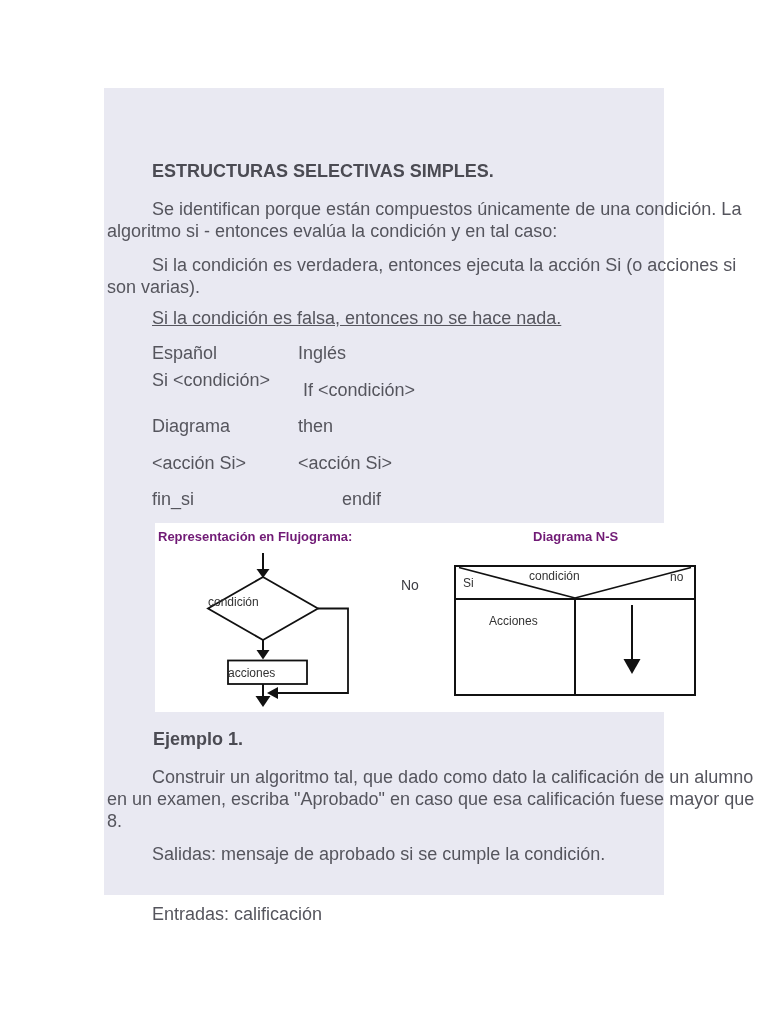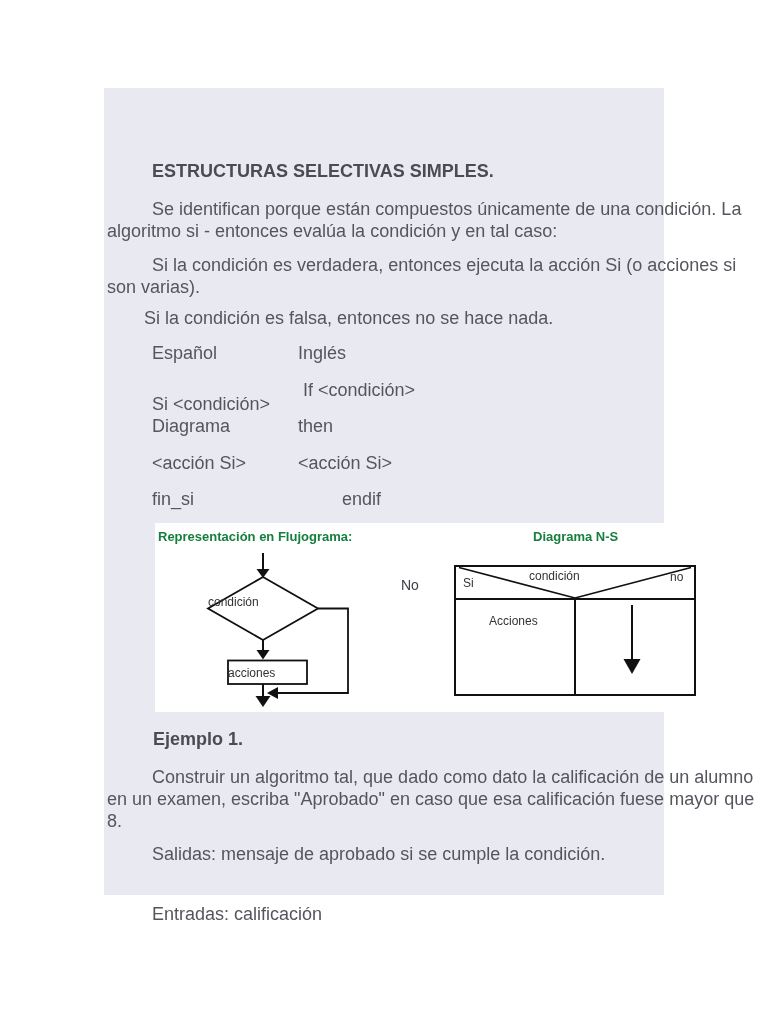--- a/index.html
+++ b/index.html
@@ -33,21 +33,21 @@
   .col2pad { padding-left: 5px; }
   .dlabel {
     position: absolute;
     color: #333333;
     font-size: 12px;
     line-height: 14px;
     white-space: pre;
   }
   .dtitle {
     position: absolute;
-    color: #15803d;
+    color: #701a75;
     font-size: 13px;
     font-weight: bold;
     white-space: pre;
   }
   .center { }
   svg { position: absolute; left: 155px; top: 523px; }
 </style>
 </head>
 <body>
 
@@ -55,27 +55,27 @@
 <div class="diagram-band"></div>
 
 <div class="txt bold" style="left:152px; top:163px;">ESTRUCTURAS SELECTIVAS SIMPLES.</div>
 
 <div class="txt" style="left:152px; top:201px;">Se identifican porque están compuestos únicamente de una condición. La</div>
 <div class="txt" style="left:107px; top:223px;">algoritmo si - entonces evalúa la condición y en tal caso:</div>
 
 <div class="txt" style="left:152px; top:257px;">Si la condición es verdadera, entonces ejecuta la acción Si (o acciones si</div>
 <div class="txt" style="left:107px; top:279px;">son varias).</div>
 
-<div class="txt" style="left:144px; top:310px;">Si la condición es falsa, entonces no se hace nada.</div>
+<div class="txt" style="left:152px; top:310px;text-decoration:underline;">Si la condición es falsa, entonces no se hace nada.</div>
 
 <div>
   <div class="txt" style="left:152px; top:345px;">Español</div>
   <div class="txt" style="left:298px; top:345px;">Inglés</div>
 
-  <div class="txt" style="left:152px; top:396px;">Si &lt;condición&gt;</div>
+  <div class="txt" style="left:152px; top:372px;">Si &lt;condición&gt;</div>
   <div class="txt col2pad" style="left:298px; top:382px;">If &lt;condición&gt;</div>
 
   <div class="txt" style="left:152px; top:418px;">Diagrama</div>
   <div class="txt" style="left:298px; top:418px;">then</div>
 
   <div class="txt" style="left:152px; top:455px;">&lt;acción Si&gt;</div>
   <div class="txt" style="left:298px; top:455px;">&lt;acción Si&gt;</div>
 
   <div class="txt" style="left:152px; top:491px;">fin_si</div>
   <div class="txt" style="left:298px; top:491px;margin-left:44px;">endif</div>

